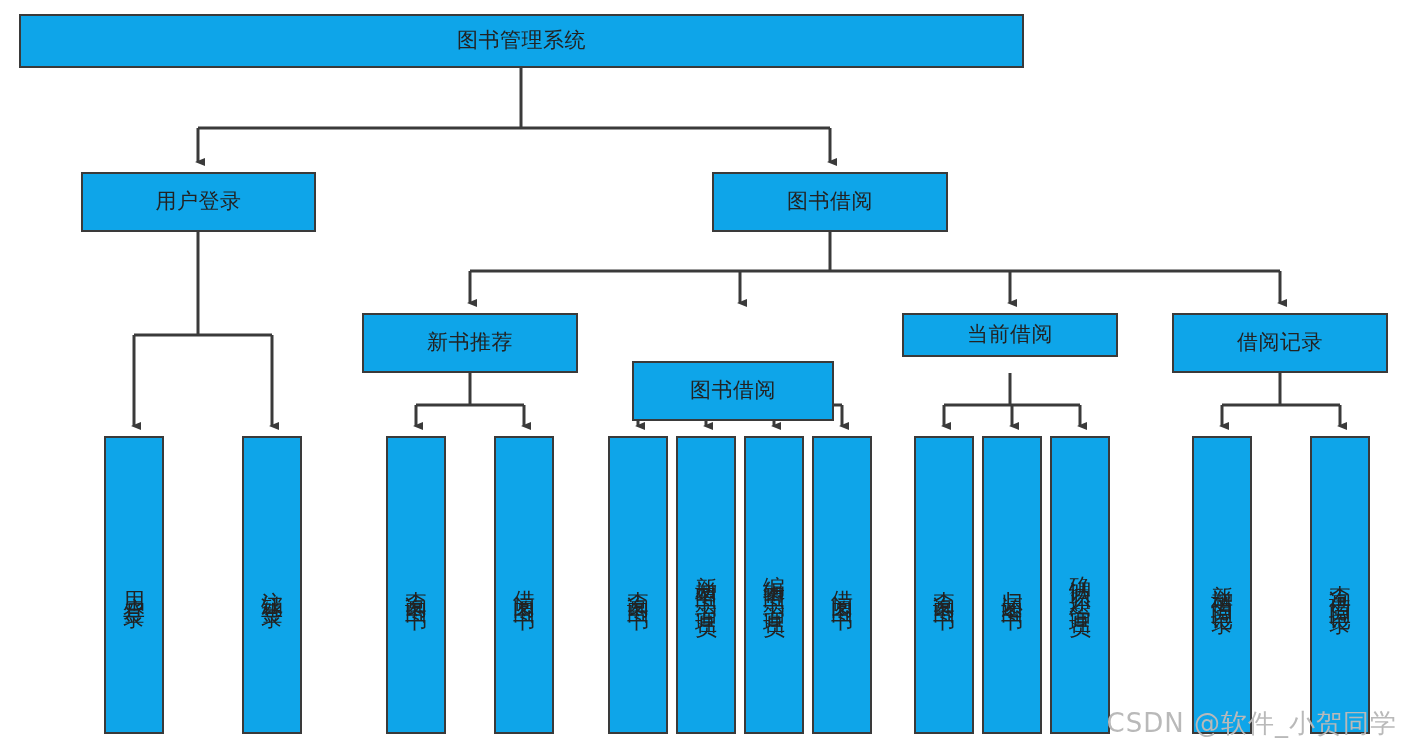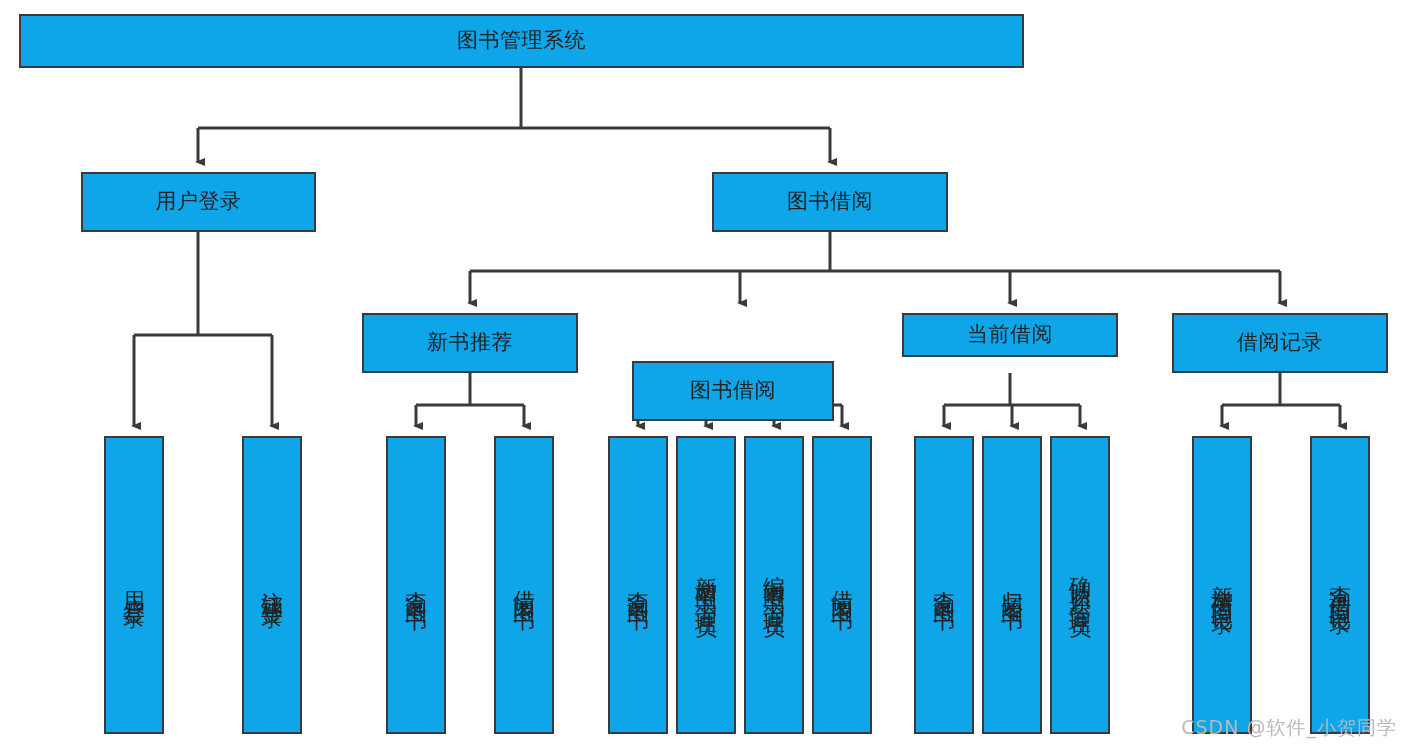--- a/index.html
+++ b/index.html
@@ -59,21 +59,21 @@
     top: 0;
     width: 1405px;
     height: 747px;
     z-index: 1;
     pointer-events: none;
   }
   .watermark {
     position: absolute;
     right: 8px;
     bottom: 6px;
-    font-size: 19px;
+    font-size: 26px;
     color: #b9b9b9;
     letter-spacing: 1px;
     z-index: 8;
     white-space: nowrap;
   }
 </style>
 </head>
 <body>
 
 <div id="canvas">

